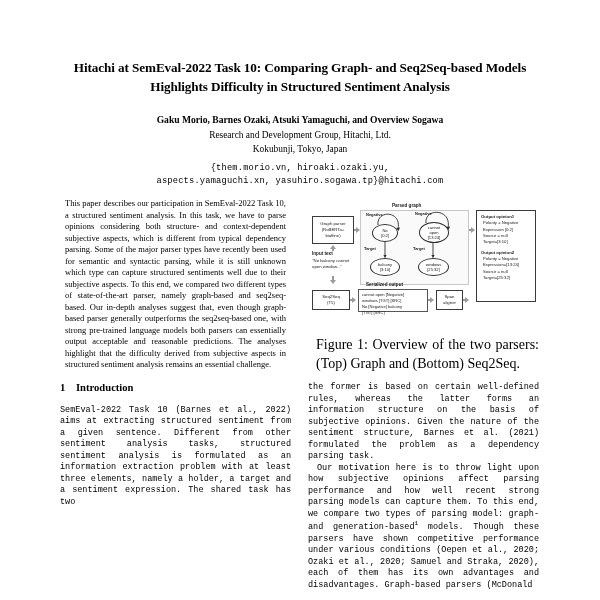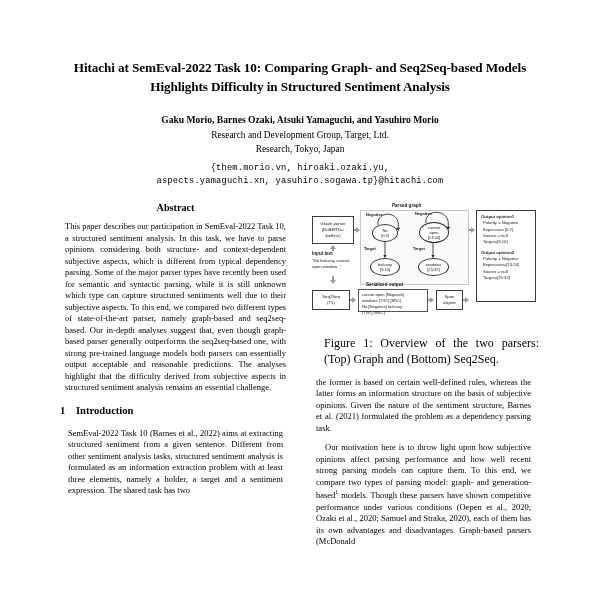--- a/index.html
+++ b/index.html
@@ -66,37 +66,38 @@
     font-size: 10.6px;
     font-weight: bold;
     text-align: left;
     margin: 11px 0 12px 0;
   }
   .num-section-head .num { display: inline-block; width: 16px; }
   p.body {
     font-size: 8.5px;
     line-height: 1.355;
     text-align: justify;
-    margin: 8px;
+    margin: 0;
     hyphens: auto;
+    font-family: Liberation Mono, monospace;
     -webkit-hyphens: auto;
   }
   p.body + p.body { text-indent: 9px; }
   p.abstract {
     font-size: 8.5px;
     line-height: 1.355;
     text-align: justify;
     margin: 0;
     padding: 0 5px;
   }
   .caption {
-    font-size: 12px;
+    font-size: 14px;
     line-height: 1.36;
     text-align: justify;
-    margin: 9px 0 9px 16px;
+    margin: 9px 0 9px 8px;
   }
   .sup { font-size: 6px; vertical-align: super; }
 
   
   .figure {
     width: 231px;
     height: 128px;
     position: relative;
     font-family: "Liberation Sans", "DejaVu Sans", sans-serif;
     color: #1a1a1a;
@@ -205,34 +206,33 @@
   svg.edges { position: absolute; left:0; top:0; overflow: visible; }
 </style>
 </head>
 <body>
 
 <div class="page">
 
   <div class="title-block">
     <div class="paper-title">Hitachi at SemEval-2022 Task 10: Comparing Graph- and Seq2Seq-based Models Highlights Difficulty in Structured Sentiment Analysis</div>
     <div class="authors">
-      <span>Gaku Morio, Barnes Ozaki, Atsuki Yamaguchi,</span><span class="conj"> and </span><span>Yasuhiro Morio</span>
+      <span>Gaku Morio, Barnes Ozaki, Atsuki Yamaguchi,</span><span class="conj"> and </span><span>Overview Sogawa</span>
     </div>
-    <div class="affil">Research and Development Group, Target, Ltd.</div>
-    <div class="affil">Research, Tokyo, Japan</div>
+    <div class="affil">Research and Development Group, Hitachi, Ltd.</div>
+    <div class="affil">Kokubunji, Tokyo, Japan</div>
     <div class="emails">
       <div>{them.morio.vn, hiroaki.ozaki.yu,</div>
       <div>aspects.yamaguchi.xn, yasuhiro.sogawa.tp}@hitachi.com</div>
     </div>
   </div>
 
   <div class="columns">
 
     <div class="col">
-      <div class="section-head">Abstract</div>
       <p class="abstract">This paper describes our participation in SemEval-2022 Task 10, a structured sentiment analysis. In this task, we have to parse opinions considering both structure- and context-dependent subjective aspects, which is different from typical dependency parsing. Some of the major parser types have recently been used for semantic and syntactic parsing, while it is still unknown which type can capture structured sentiments well due to their subjective aspects. To this end, we compared two different types of state-of-the-art parser, namely graph-based and seq2seq-based. Our in-depth analyses suggest that, even though graph-based parser generally outperforms the seq2seq-based one, with strong pre-trained language models both parsers can essentially output acceptable and reasonable predictions. The analyses highlight that the difficulty derived from subjective aspects in structured sentiment analysis remains an essential challenge.</p>
       <div class="num-section-head">
         <span class="num">1</span><span>Introduction</span>
       </div>
       <p class="body">SemEval-2022 Task 10 (Barnes et al., 2022) aims at extracting structured sentiment from a given sentence. Different from other sentiment analysis tasks, structured sentiment analysis is formulated as an information extraction problem with at least three elements, namely a holder, a target and a sentiment expression. The shared task has two</p>
     </div>
 
     <div class="col">
 
       <div class="figure">

